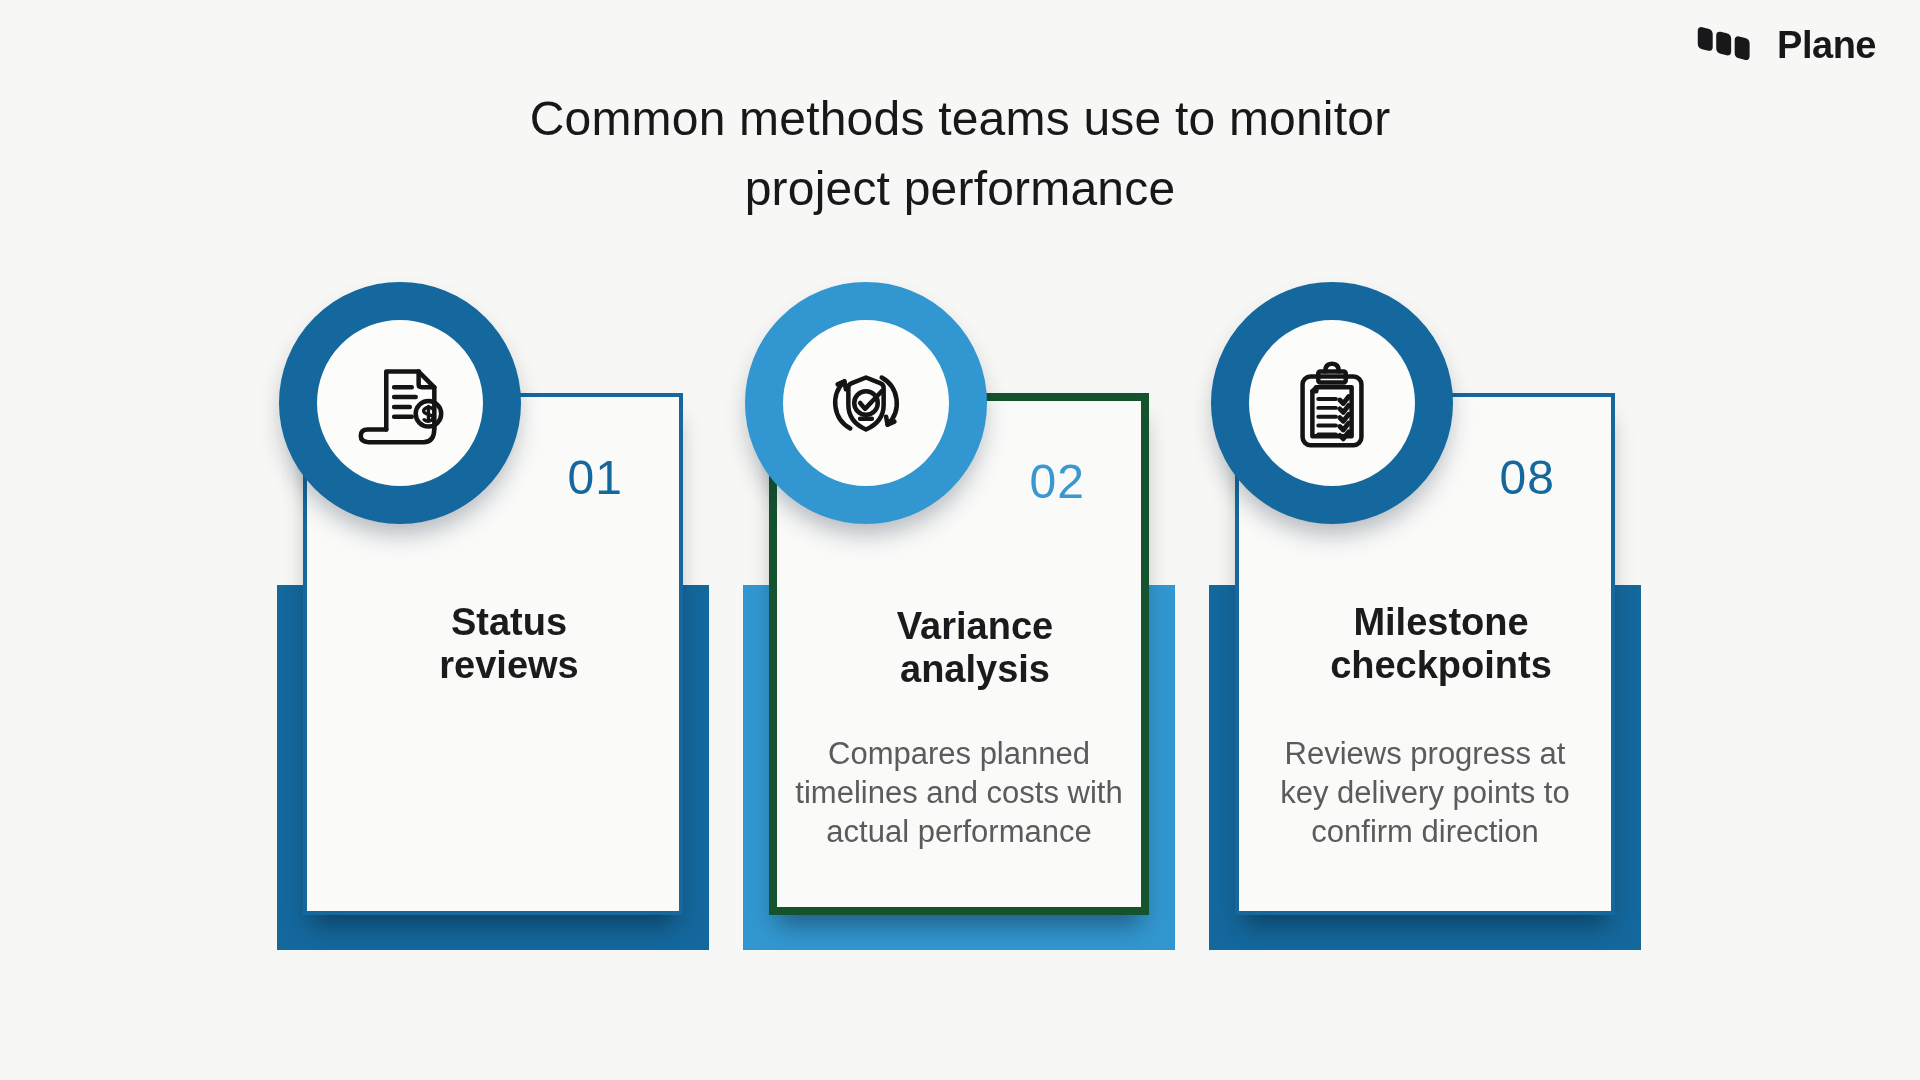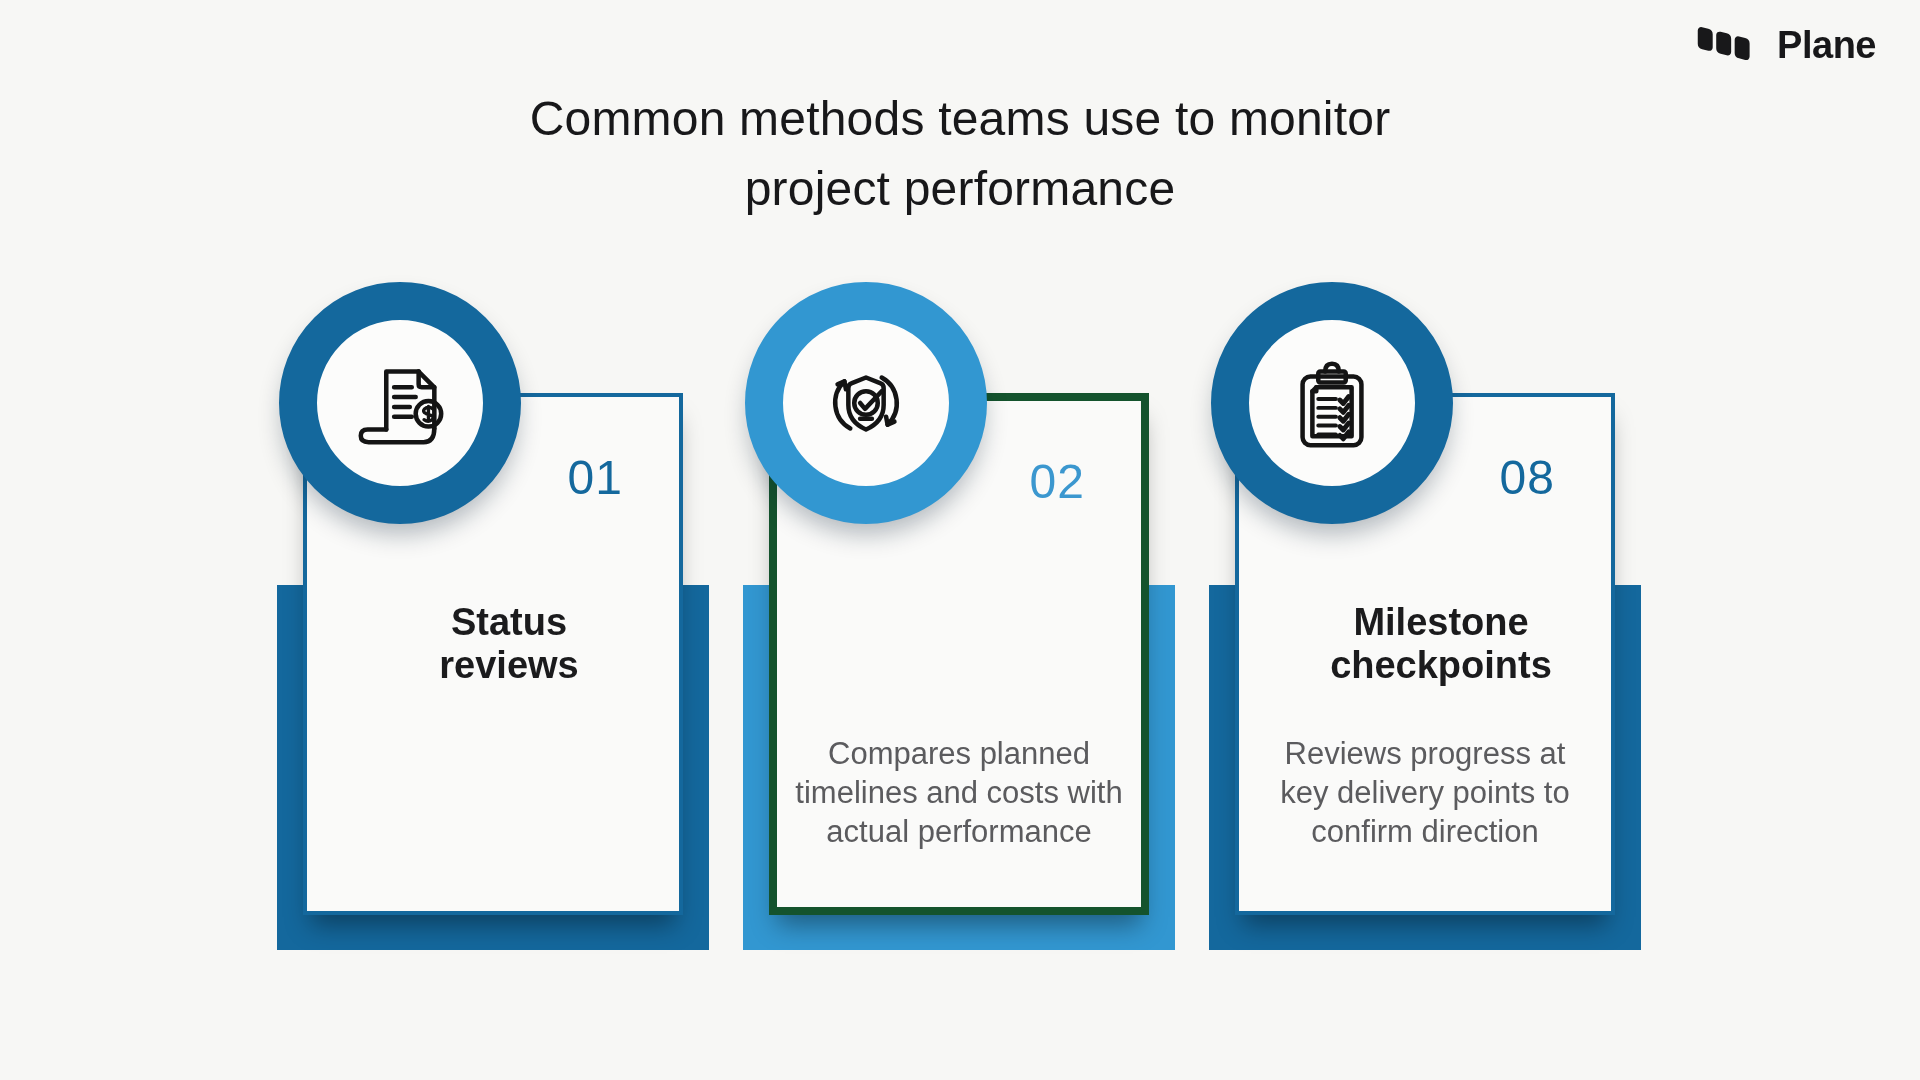--- a/index.html
+++ b/index.html
@@ -101,20 +101,22 @@
         <circle class="icon-stroke" cx="81" cy="63" r="13" fill="#fcfcfb"></circle>
         <path class="icon-stroke" d="M81,55.5 V70.5 M85.5,58 Q81,54.5 77,58 Q74.5,61 78.5,62.8 L83.5,64.6 Q87.5,66.5 84.5,69.3 Q80.5,72 76.5,69" style="stroke-width:3.4"></path>
       </svg>
     </div>
   </article>
 
   <article class="item item-2 item--light">
     <div class="shadow-rect"></div>
     <div class="panel">
       <div class="num">02</div>
+      <h2 class="heading">Variance
+analysis</h2>
       <p class="bodytext">Compares planned
 timelines and costs with
 actual performance</p>
     </div>
     <div class="ring">
       <svg viewBox="0 0 104 104" aria-hidden="true">
         <path class="icon-stroke" d="M52,26 L67,32 Q70,33 70,37 V54 Q70,71 52,79 Q34,71 34,54 V37 Q34,33 37,32 Z"></path>
         <circle class="icon-stroke" cx="52" cy="52" r="12"></circle>
         <path class="icon-stroke" d="M46,52 L51,58 L68,40"></path>
         <path class="icon-stroke" d="M46,68 H58"></path>

